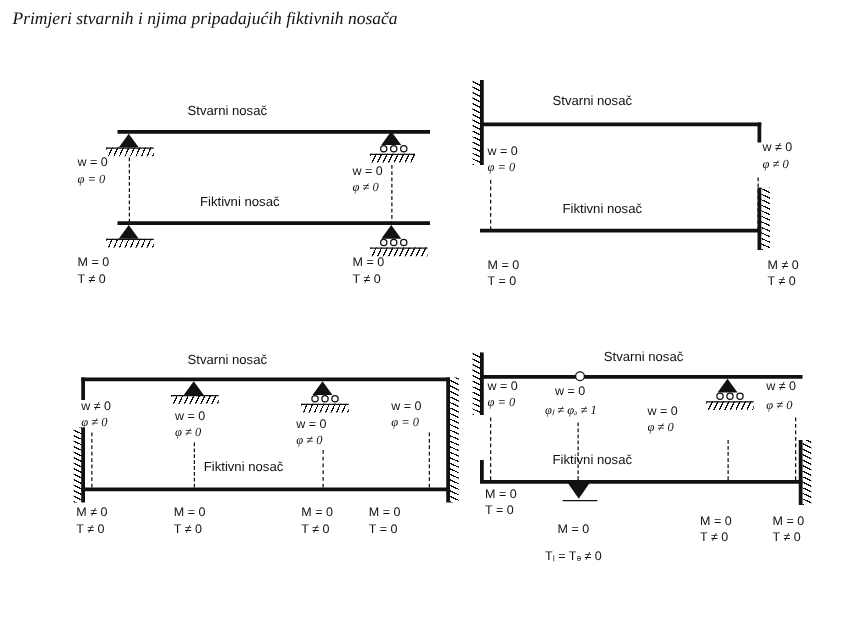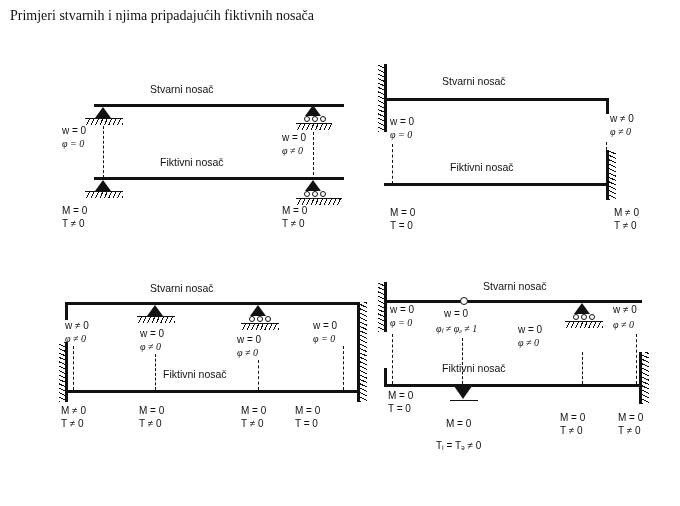--- a/index.html
+++ b/index.html
@@ -7,21 +7,21 @@
     width:680px;height:506px;
     background:#ffffff;
     font-family:"Liberation Serif", serif;
     color:#111;
     position:relative;
     overflow:hidden;
   }
   #title{
     position:absolute;left:10px;top:8px;
     font-size:14px;font-family:"Liberation Serif", serif;
-    color:#111;white-space:nowrap;
+    color:#111;white-space:nowrap;font-style:italic;
   }
   .panel{position:absolute;}
   .lbl{
     position:absolute;
     font-family:"Liberation Sans", sans-serif;
     font-size:10px;
     color:#111;
     white-space:nowrap;
     line-height:11px;
   }

